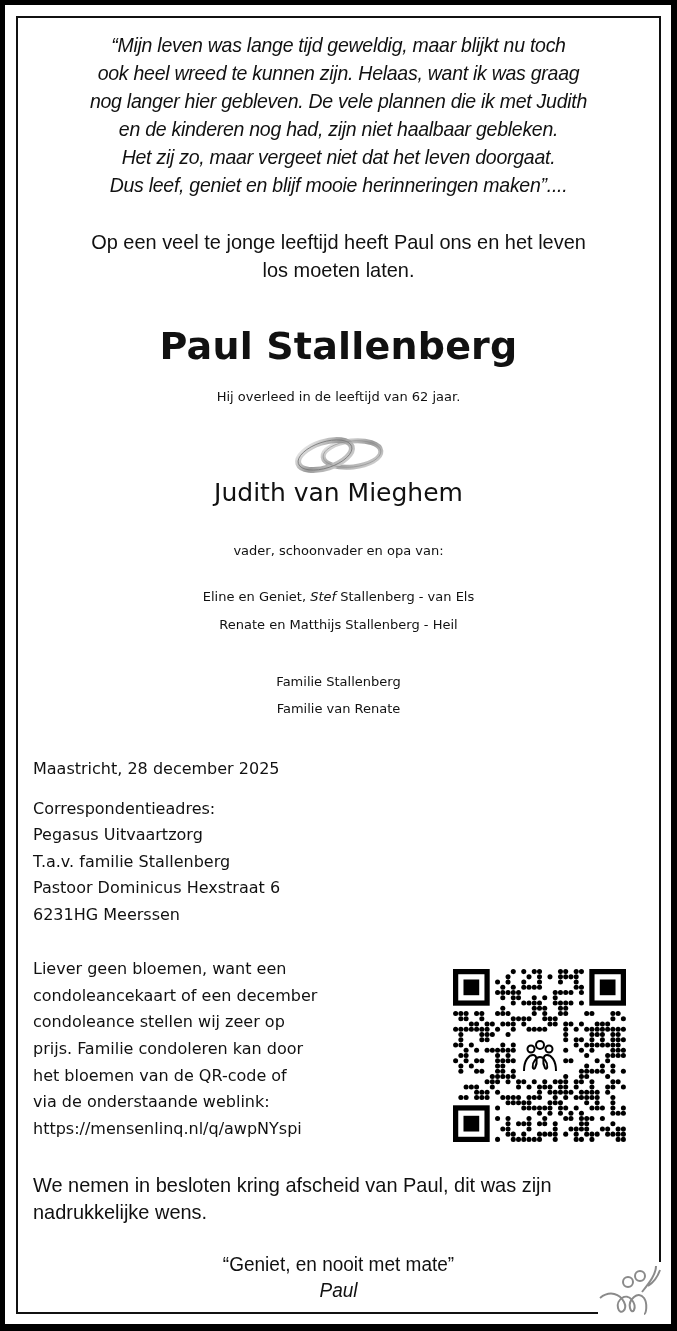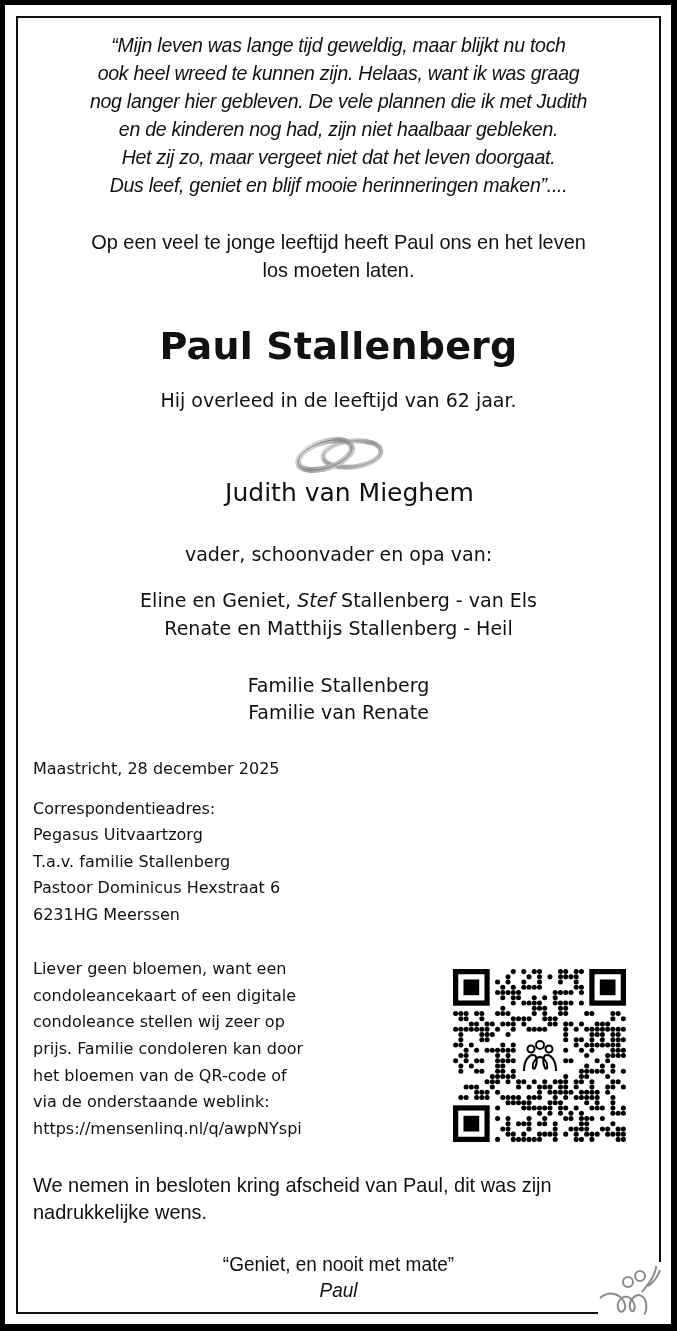--- a/index.html
+++ b/index.html
@@ -8,23 +8,23 @@
   .outer { position: absolute; left: 0; top: 0; width: 677px; height: 1331px;
            box-sizing: border-box; border: 5px solid #000; border-right-width: 6px; border-bottom-width: 7px; }
   .inner { position: absolute; left: 16px; top: 16px; width: 645px; height: 1298px;
            box-sizing: border-box; border: 2px solid #111; }
   .corner-mask { position: absolute; left: 598px; top: 1262px; width: 70px; height: 56px; background: #fff; }
   .logo { position: absolute; left: 598px; top: 1262px; width: 66px; height: 60px; }
   .line { position: absolute; left: 18px; width: 641px; text-align: center; white-space: nowrap; }
   .quote { font-family: "Liberation Sans", sans-serif; font-style: italic; font-size: 21px;
            letter-spacing: -0.3px; transform: scaleX(0.93); transform-origin: center; }
   .cond { font-family: "Liberation Sans", sans-serif; font-size: 21px; transform: scaleX(0.95); transform-origin: center; }
-  .reg { font-size: 19px; }
+  .reg { font-size: 13px; }
   .name { font-size: 38px; font-weight: bold; font-family: "DejaVu Sans", sans-serif; letter-spacing: 0.2px; }
-  .partner { font-size: 25px; margin-left: 11px; }
+  .partner { font-size: 25px; }
   .left { position: absolute; left: 33px; white-space: nowrap; font-size: 16px; }
   .rings { position: absolute; left: 292px; top: 431px; width: 94px; height: 46px; }
   .qr { position: absolute; left: 453px; top: 969px; width: 173px; height: 173px; }
   .qr-center { position: absolute; left: 519px; top: 1036px; width: 42px; height: 40px; background: #fff; }
   .people-icon { position: absolute; left: 521px; top: 1038px; width: 38px; height: 36px; }
   .italic { font-style: italic; }
 </style>
 </head>
 <body>
 
@@ -69,21 +69,21 @@
 <div class="line reg" style="top:701px">Familie van Renate</div>
 
 <div class="left" style="top:759px">Maastricht, 28 december 2025</div>
 <div class="left" style="top:799px">Correspondentieadres:</div>
 <div class="left" style="top:825px">Pegasus Uitvaartzorg</div>
 <div class="left" style="top:852px">T.a.v. familie Stallenberg</div>
 <div class="left" style="top:878px">Pastoor Dominicus Hexstraat 6</div>
 <div class="left" style="top:905px">6231HG Meerssen</div>
 
 <div class="left" style="top:959px">Liever geen bloemen, want een</div>
-<div class="left" style="top:986px">condoleancekaart of een digitale</div>
+<div class="left" style="top:986px">condoleancekaart of een december</div>
 <div class="left" style="top:1012px">condoleance stellen wij zeer op</div>
 <div class="left" style="top:1039px">prijs. Familie condoleren kan door</div>
 <div class="left" style="top:1066px">het bloemen van de QR-code of</div>
 <div class="left" style="top:1092px">via de onderstaande weblink:</div>
 <div class="left" style="top:1119px">https://mensenlinq.nl/q/awpNYspi</div>
 
 <svg class="qr" id="qr" viewBox="0 0 33 33">
     <rect x="0" y="0" width="7" height="7" fill="#000"></rect>
     <rect x="1" y="1" width="5" height="5" fill="#fff"></rect>
     <rect x="2" y="2" width="3" height="3" fill="#000"></rect>

